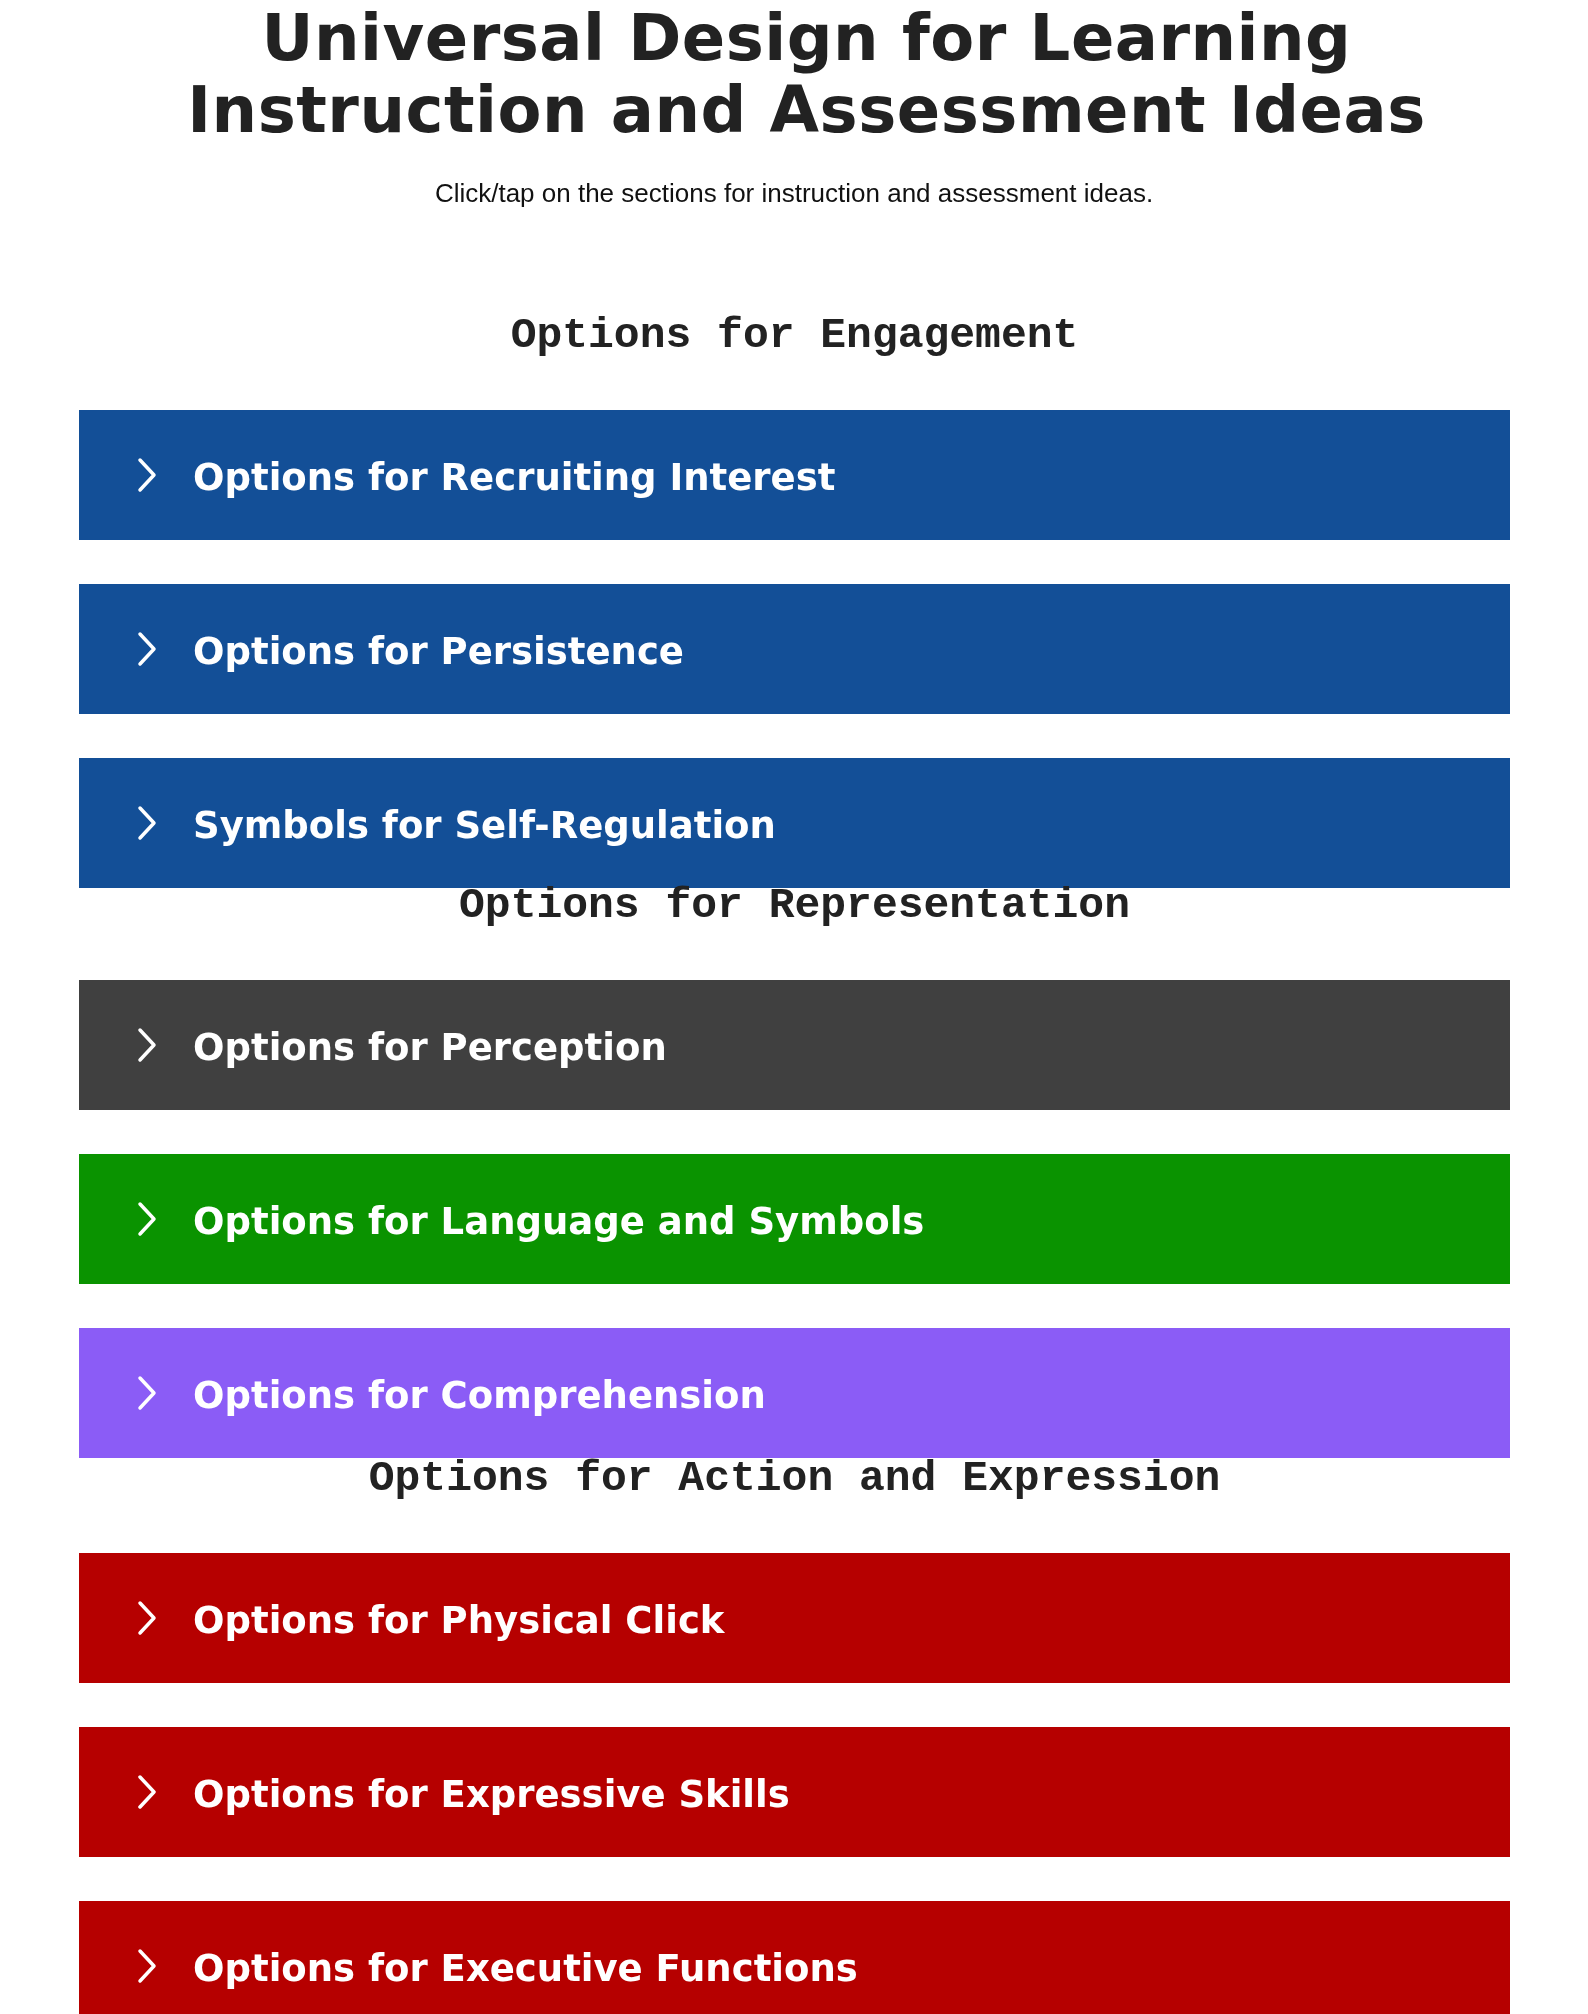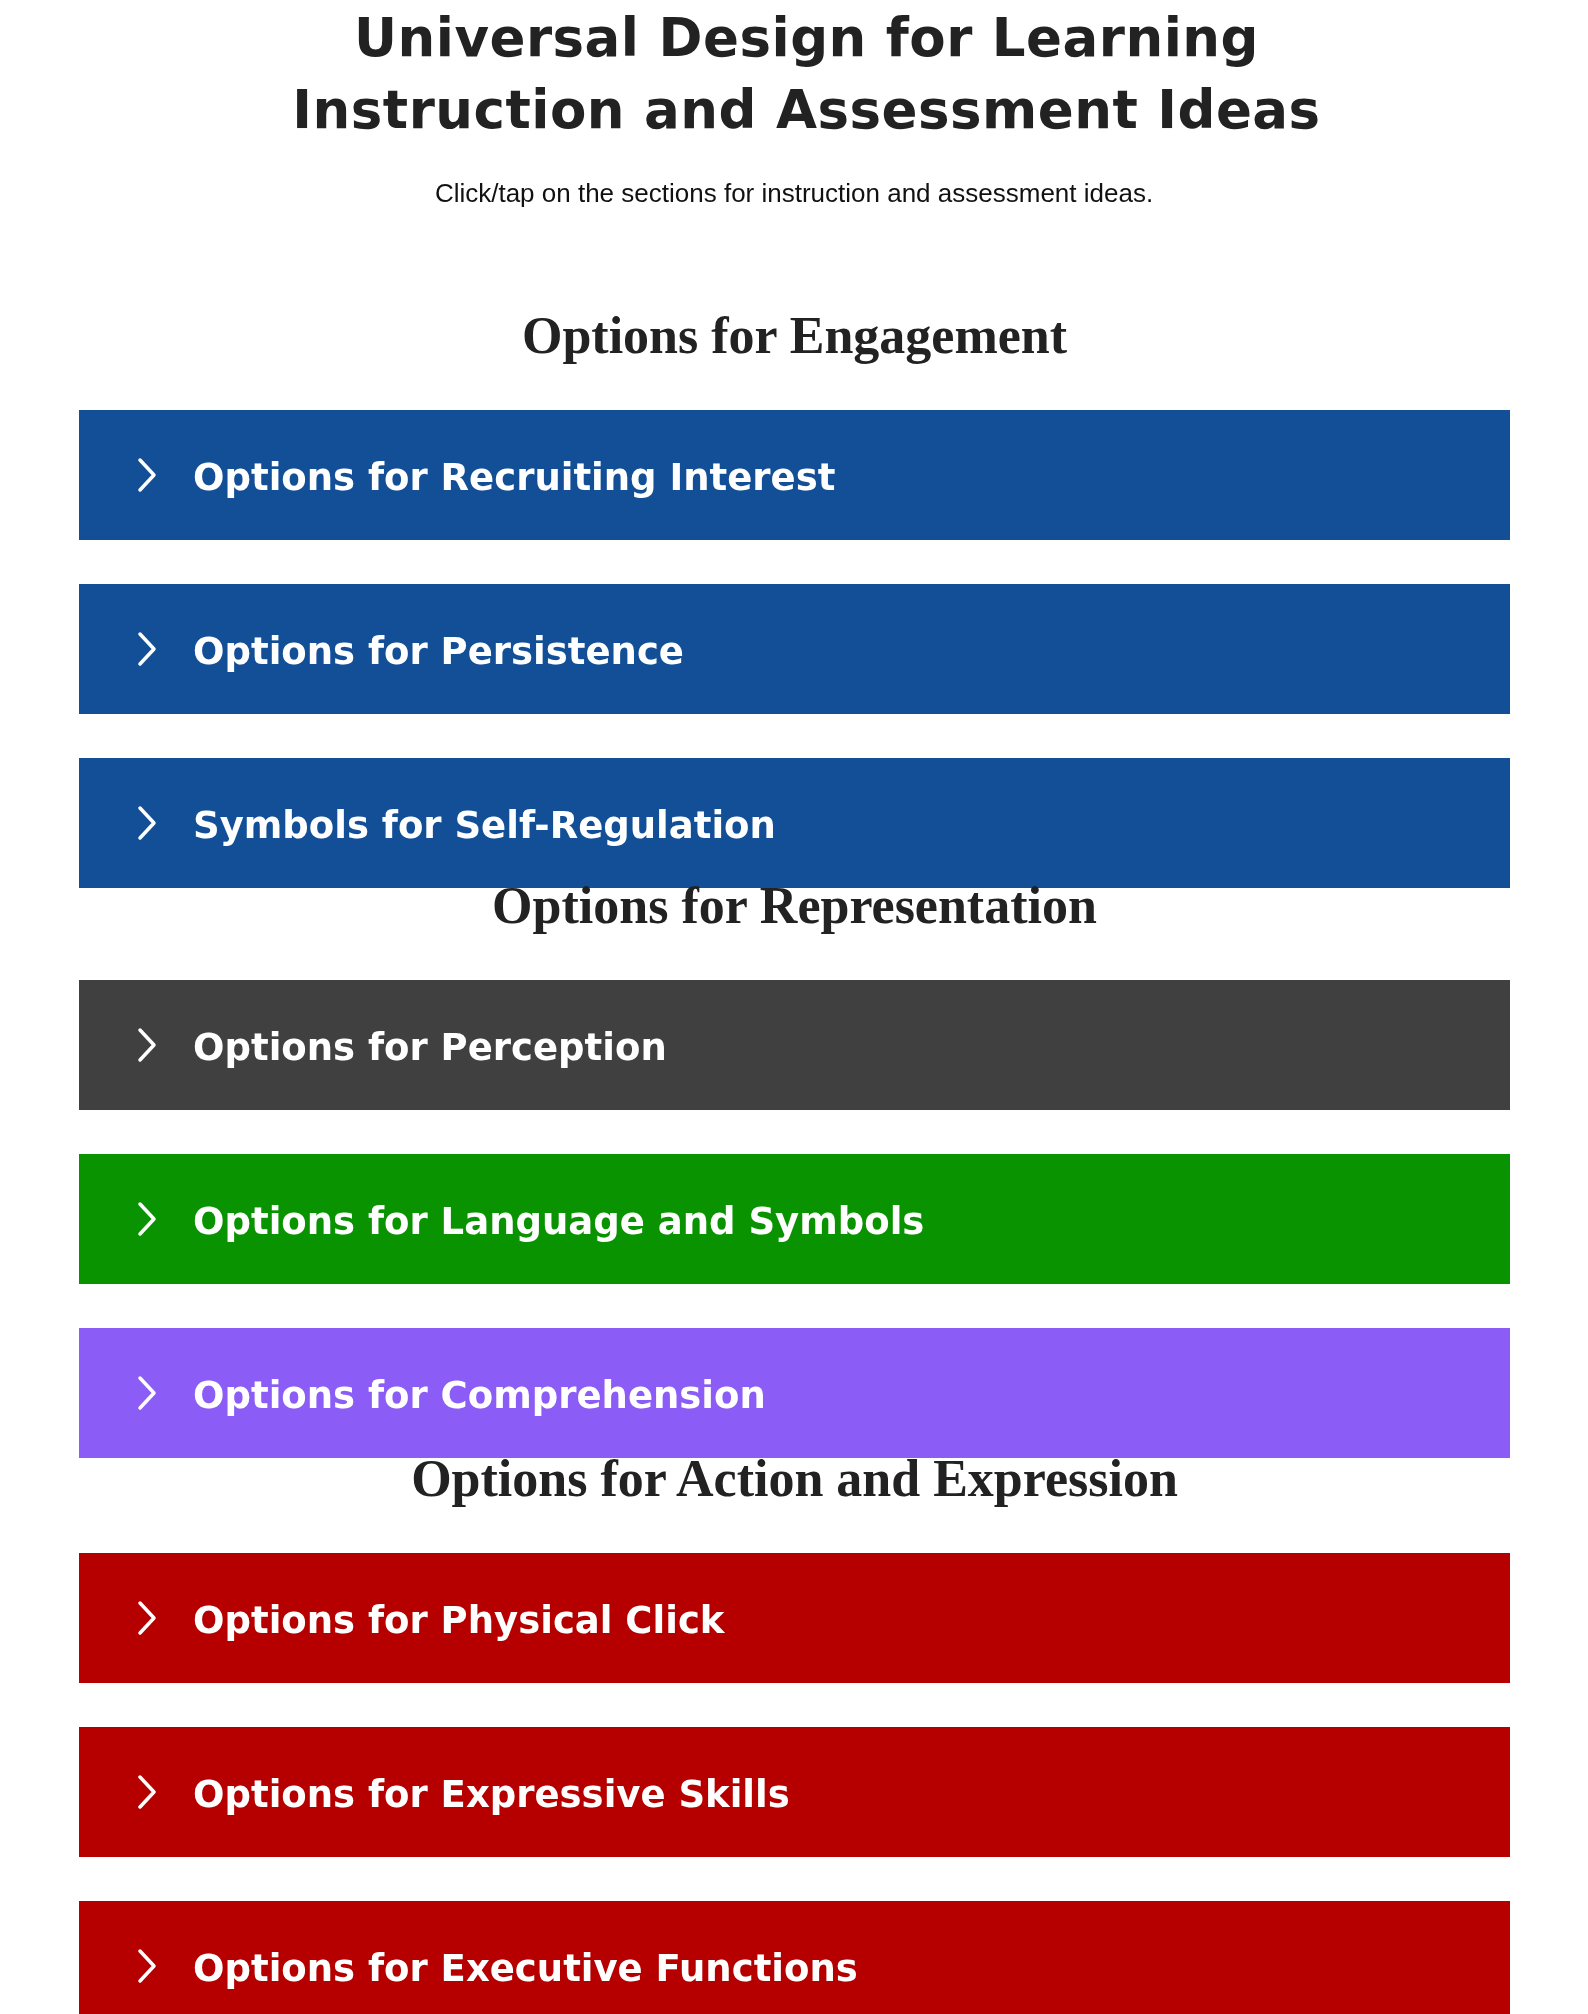--- a/index.html
+++ b/index.html
@@ -14,21 +14,21 @@
       color: #222222;
       position: relative;
     }
     .page-title {
       position: absolute;
       left: 0; right: 0;
       top: 2px;
       text-align: center;
       font-family: "DejaVu Sans", "Liberation Sans", sans-serif;
       font-weight: bold;
-      font-size: 53px;
+      font-size: 64px;
       line-height: 72px;
       color: #222222;
       letter-spacing: 0.5px;
       padding-left: 25px;
     }
     .page-title span { display: block; }
     .subtitle {
       position: absolute;
       left: 0; right: 0;
       top: 176px;
@@ -38,23 +38,23 @@
       line-height: 34px;
       color: #111111;
     }
     .section {
       position: absolute;
       left: 79px;
       width: 1431px;
     }
     .section-heading {
       text-align: center;
-      font-family: Liberation Serif, serif;
+      font-family: Liberation Mono, monospace;
       font-weight: bold;
-      font-size: 52px;
+      font-size: 43px;
       line-height: 60px;
       color: #222222;
       height: 60px;
       margin-bottom: 38px;
     }
     .accordion-item {
       height: 130px;
       margin-bottom: 8px;
       display: flex;
       align-items: center;

